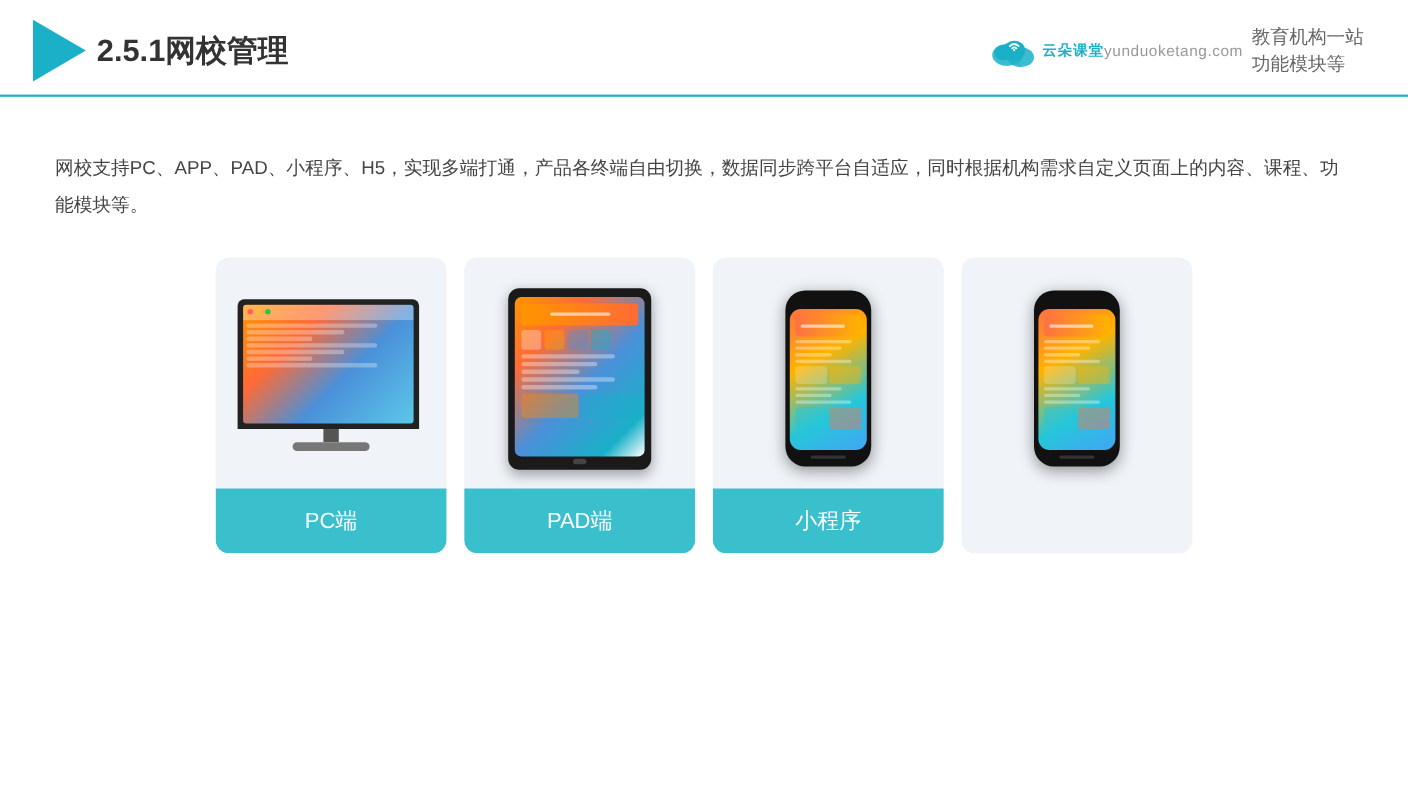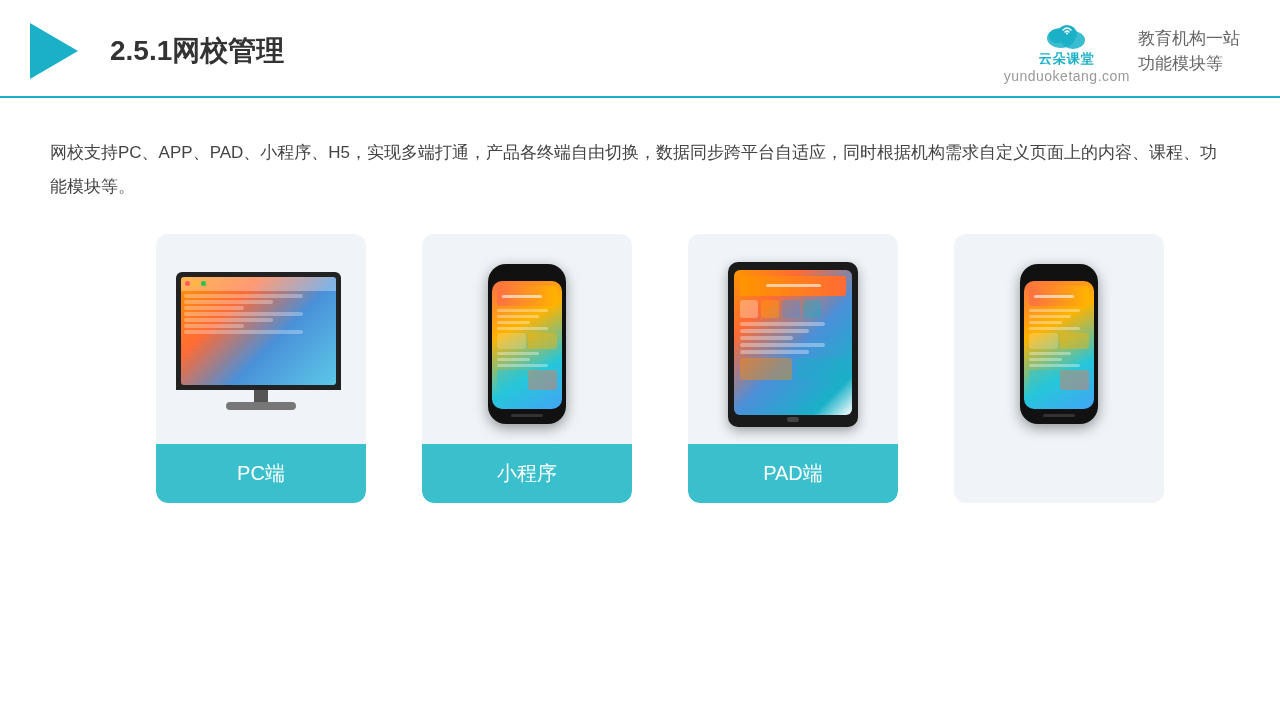--- a/index.html
+++ b/index.html
@@ -16,21 +16,21 @@
     .header {
       display: flex;
       align-items: center;
       justify-content: space-between;
       padding: 18px 40px 12px 30px;
       border-bottom: 2px solid #1ab0c8;
     }
     .header-left {
       display: flex;
       align-items: center;
-      gap: 32px;
+      gap: 10px;
     }
     .logo-triangle {
       width: 0;
       height: 0;
       border-top: 28px solid transparent;
       border-bottom: 28px solid transparent;
       border-left: 48px solid #1ab0c8;
     }
     .page-title {
       font-size: 28px;
@@ -42,21 +42,21 @@
       align-items: center;
       gap: 10px;
     }
     .brand-logo {
       display: flex;
       align-items: center;
       gap: 8px;
     }
     .cloud-icon-wrap {
       display: flex;
-      flex-direction: column;
+      flex-direction: row;
       align-items: center;
     }
     .cloud-svg {
       width: 52px;
       height: 32px;
     }
     .brand-name {
       font-size: 13px;
       color: #1ab0c8;
       font-weight: bold;
@@ -70,21 +70,21 @@
     .brand-slogan {
       font-size: 17px;
       color: #666;
       line-height: 1.5;
       text-align: left;
       white-space: nowrap;
     }
 
     
     .main-content {
-      padding: 38px 50px 20px 50px;
+      padding: 48px 50px 20px 50px;
     }
     .description {
       font-size: 17px;
       color: #444;
       line-height: 2;
       margin-bottom: 30px;
     }
 
     
     .cards-container {
@@ -95,21 +95,20 @@
     }
     .card {
       background: #f0f4f8;
       border-radius: 12px;
       width: 210px;
       display: flex;
       flex-direction: column;
       align-items: center;
       overflow: hidden;
       flex-shrink: 0;
-      margin-left: 40px;
     }
     .card-image-area {
       width: 100%;
       height: 210px;
       display: flex;
       align-items: center;
       justify-content: center;
       padding: 20px 10px 10px 10px;
     }
     .card-label {
@@ -367,52 +366,20 @@
           <div class="monitor-base-neck"></div>
           <div class="monitor-base"></div>
         </div>
       </div>
       <div class="card-label">PC端</div>
     </div>
 
 
     <div class="card">
       <div class="card-image-area">
-        <div class="phone-large">
-          <div class="phone-large-notch"></div>
-          <div class="phone-large-screen">
-            <div class="phone-large-content">
-              <div style="height:20px;background:linear-gradient(90deg,#ff7043,#ffb300);border-radius:4px;margin-bottom:3px;display:flex;align-items:center;padding:0 5px;">
-                <div style="width:40px;height:3px;background:rgba(255,255,255,0.6);border-radius:2px;"></div>
-              </div>
-              <div class="p-row w85"></div>
-              <div class="p-row w70"></div>
-              <div class="p-row w55"></div>
-              <div class="p-row w85"></div>
-              <div style="display:flex;gap:2px;margin:3px 0;">
-                <div style="flex:1;height:16px;background:rgba(255,255,255,0.2);border-radius:3px;"></div>
-                <div style="flex:1;height:16px;background:rgba(255,179,0,0.4);border-radius:3px;"></div>
-              </div>
-              <div class="p-row w70"></div>
-              <div class="p-row w55"></div>
-              <div class="p-row w85"></div>
-              <div style="display:flex;gap:2px;margin-top:3px;">
-                <div style="flex:1;height:20px;background:rgba(38,198,218,0.5);border-radius:3px;"></div>
-                <div style="flex:1;height:20px;background:rgba(255,112,67,0.4);border-radius:3px;"></div>
-              </div>
-            </div>
-          </div>
-          <div style="width:32px;height:3px;background:#333;border-radius:2px;margin:5px auto 0 auto;"></div>
-        </div>
-      </div>
-      <div class="card-label">小程序</div>
-    </div>
-
-    <div class="card">
-      <div class="card-image-area">
         <div class="tablet-mockup">
           <div class="tablet-screen">
             <div class="tablet-content">
               <div style="height:20px;background:linear-gradient(90deg,#ff9500,#ff6b35);border-radius:3px;margin-bottom:4px;display:flex;align-items:center;justify-content:center;">
                 <div style="width:55px;height:3px;background:rgba(255,255,255,0.6);border-radius:2px;"></div>
               </div>
               <div style="display:flex;gap:3px;margin-bottom:4px;">
                 <div style="width:18px;height:18px;background:rgba(255,255,255,0.3);border-radius:3px;"></div>
                 <div style="width:18px;height:18px;background:rgba(255,165,0,0.4);border-radius:3px;"></div>
                 <div style="width:18px;height:18px;background:rgba(74,144,217,0.4);border-radius:3px;"></div>
@@ -457,16 +424,48 @@
               <div class="p-row w85"></div>
               <div style="display:flex;gap:2px;margin-top:3px;">
                 <div style="flex:1;height:20px;background:rgba(38,198,218,0.5);border-radius:3px;"></div>
                 <div style="flex:1;height:20px;background:rgba(255,112,67,0.4);border-radius:3px;"></div>
               </div>
             </div>
           </div>
           <div style="width:32px;height:3px;background:#333;border-radius:2px;margin:5px auto 0 auto;"></div>
         </div>
       </div>
+      <div class="card-label">小程序</div>
+    </div>
+
+    <div class="card">
+      <div class="card-image-area">
+        <div class="phone-large">
+          <div class="phone-large-notch"></div>
+          <div class="phone-large-screen">
+            <div class="phone-large-content">
+              <div style="height:20px;background:linear-gradient(90deg,#ff7043,#ffb300);border-radius:4px;margin-bottom:3px;display:flex;align-items:center;padding:0 5px;">
+                <div style="width:40px;height:3px;background:rgba(255,255,255,0.6);border-radius:2px;"></div>
+              </div>
+              <div class="p-row w85"></div>
+              <div class="p-row w70"></div>
+              <div class="p-row w55"></div>
+              <div class="p-row w85"></div>
+              <div style="display:flex;gap:2px;margin:3px 0;">
+                <div style="flex:1;height:16px;background:rgba(255,255,255,0.2);border-radius:3px;"></div>
+                <div style="flex:1;height:16px;background:rgba(255,179,0,0.4);border-radius:3px;"></div>
+              </div>
+              <div class="p-row w70"></div>
+              <div class="p-row w55"></div>
+              <div class="p-row w85"></div>
+              <div style="display:flex;gap:2px;margin-top:3px;">
+                <div style="flex:1;height:20px;background:rgba(38,198,218,0.5);border-radius:3px;"></div>
+                <div style="flex:1;height:20px;background:rgba(255,112,67,0.4);border-radius:3px;"></div>
+              </div>
+            </div>
+          </div>
+          <div style="width:32px;height:3px;background:#333;border-radius:2px;margin:5px auto 0 auto;"></div>
+        </div>
+      </div>
     </div>
 
   </div>
 </div>
 
 </body></html>

